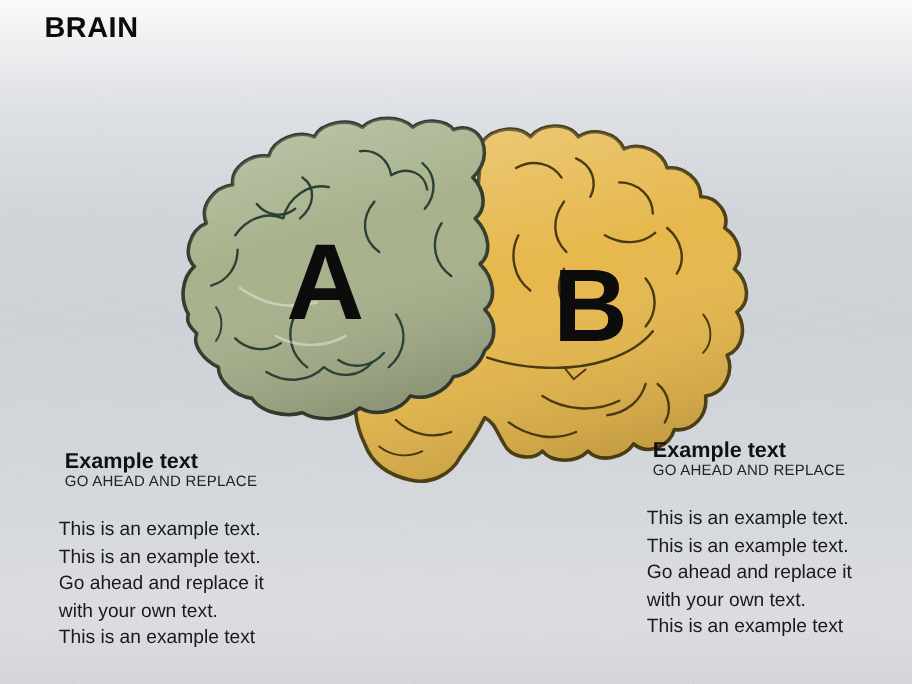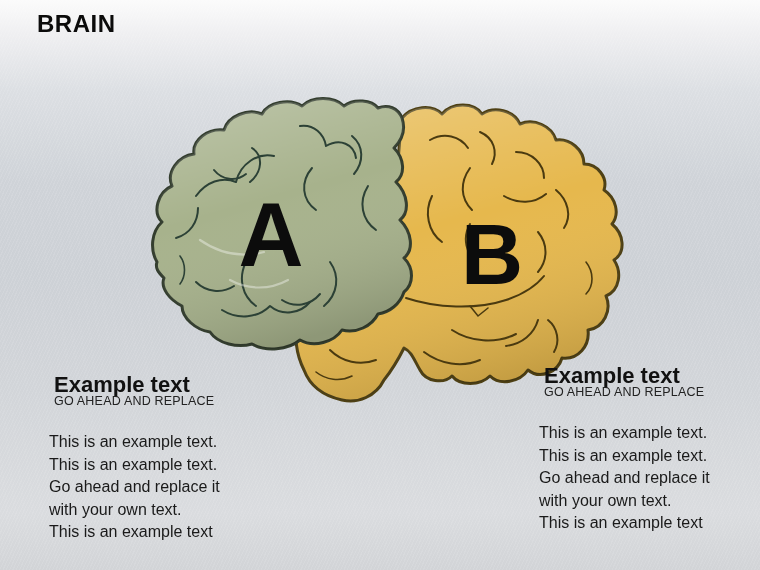--- a/index.html
+++ b/index.html
@@ -32,21 +32,21 @@
   .fold-thin{fill:none;stroke-width:1.6;stroke-linecap:round;}
   .hl{fill:none;stroke:rgba(255,255,255,.38);stroke-width:2.2;stroke-linecap:round;}
   .hemi-label{
     font-family:"Liberation Sans", sans-serif;
     font-weight:bold;
   }
   .text-block{position:absolute;width:230px;color:#1b1b1b;}
   .tb-left{left:49px;top:375px;}
   .tb-right{left:539px;top:366px;}
   .tb-heading{
-    margin:0 0 0 5px;font-size:22px;font-weight:bold;
+    margin:0 0 0 5px;font-size:18px;font-weight:bold;
     line-height:19px;color:#111;
   }
   .tb-sub{
     margin:0 0 0 5px;font-size:12.5px;line-height:14px;
     letter-spacing:.2px;color:#222;
   }
   .tb-para{margin-top:23px;font-size:16px;line-height:22.5px;color:#1a1a1a;}
 </style>
 </head>
 <body>

